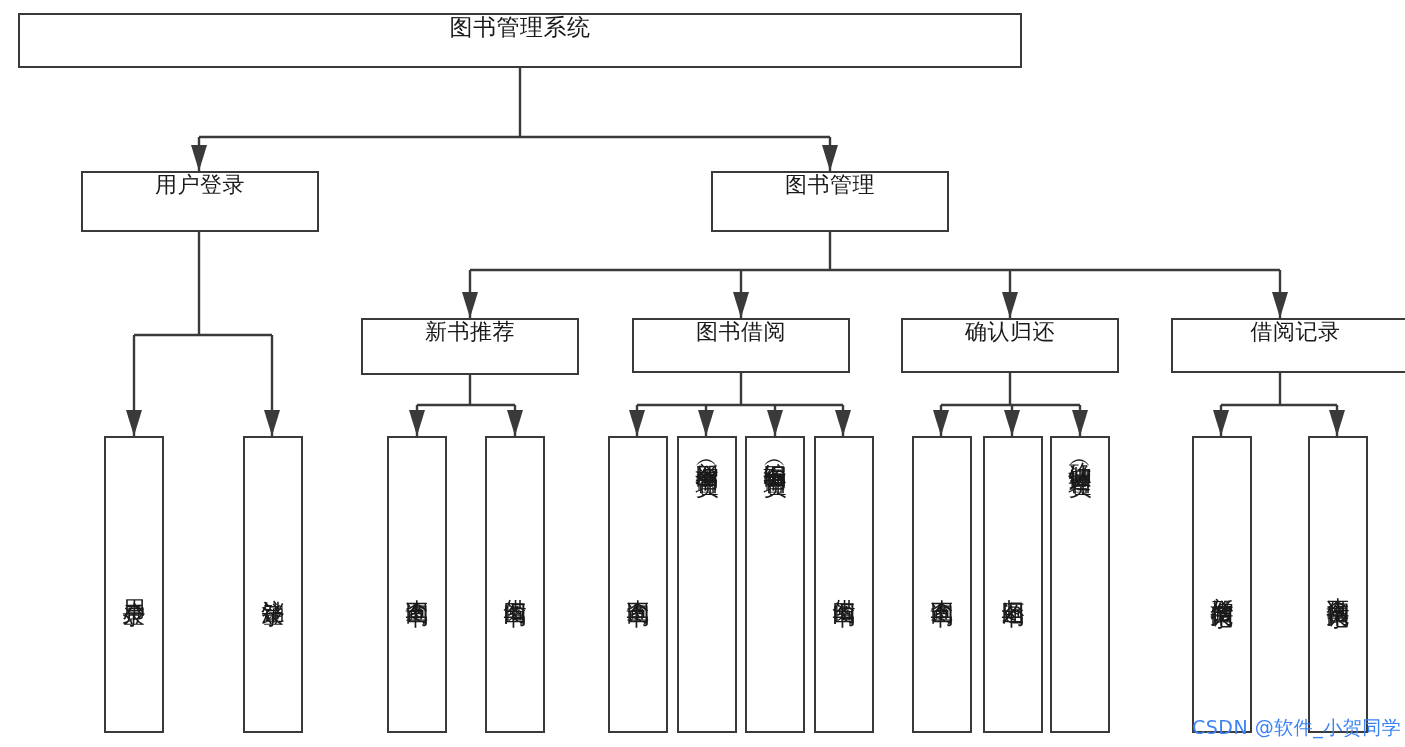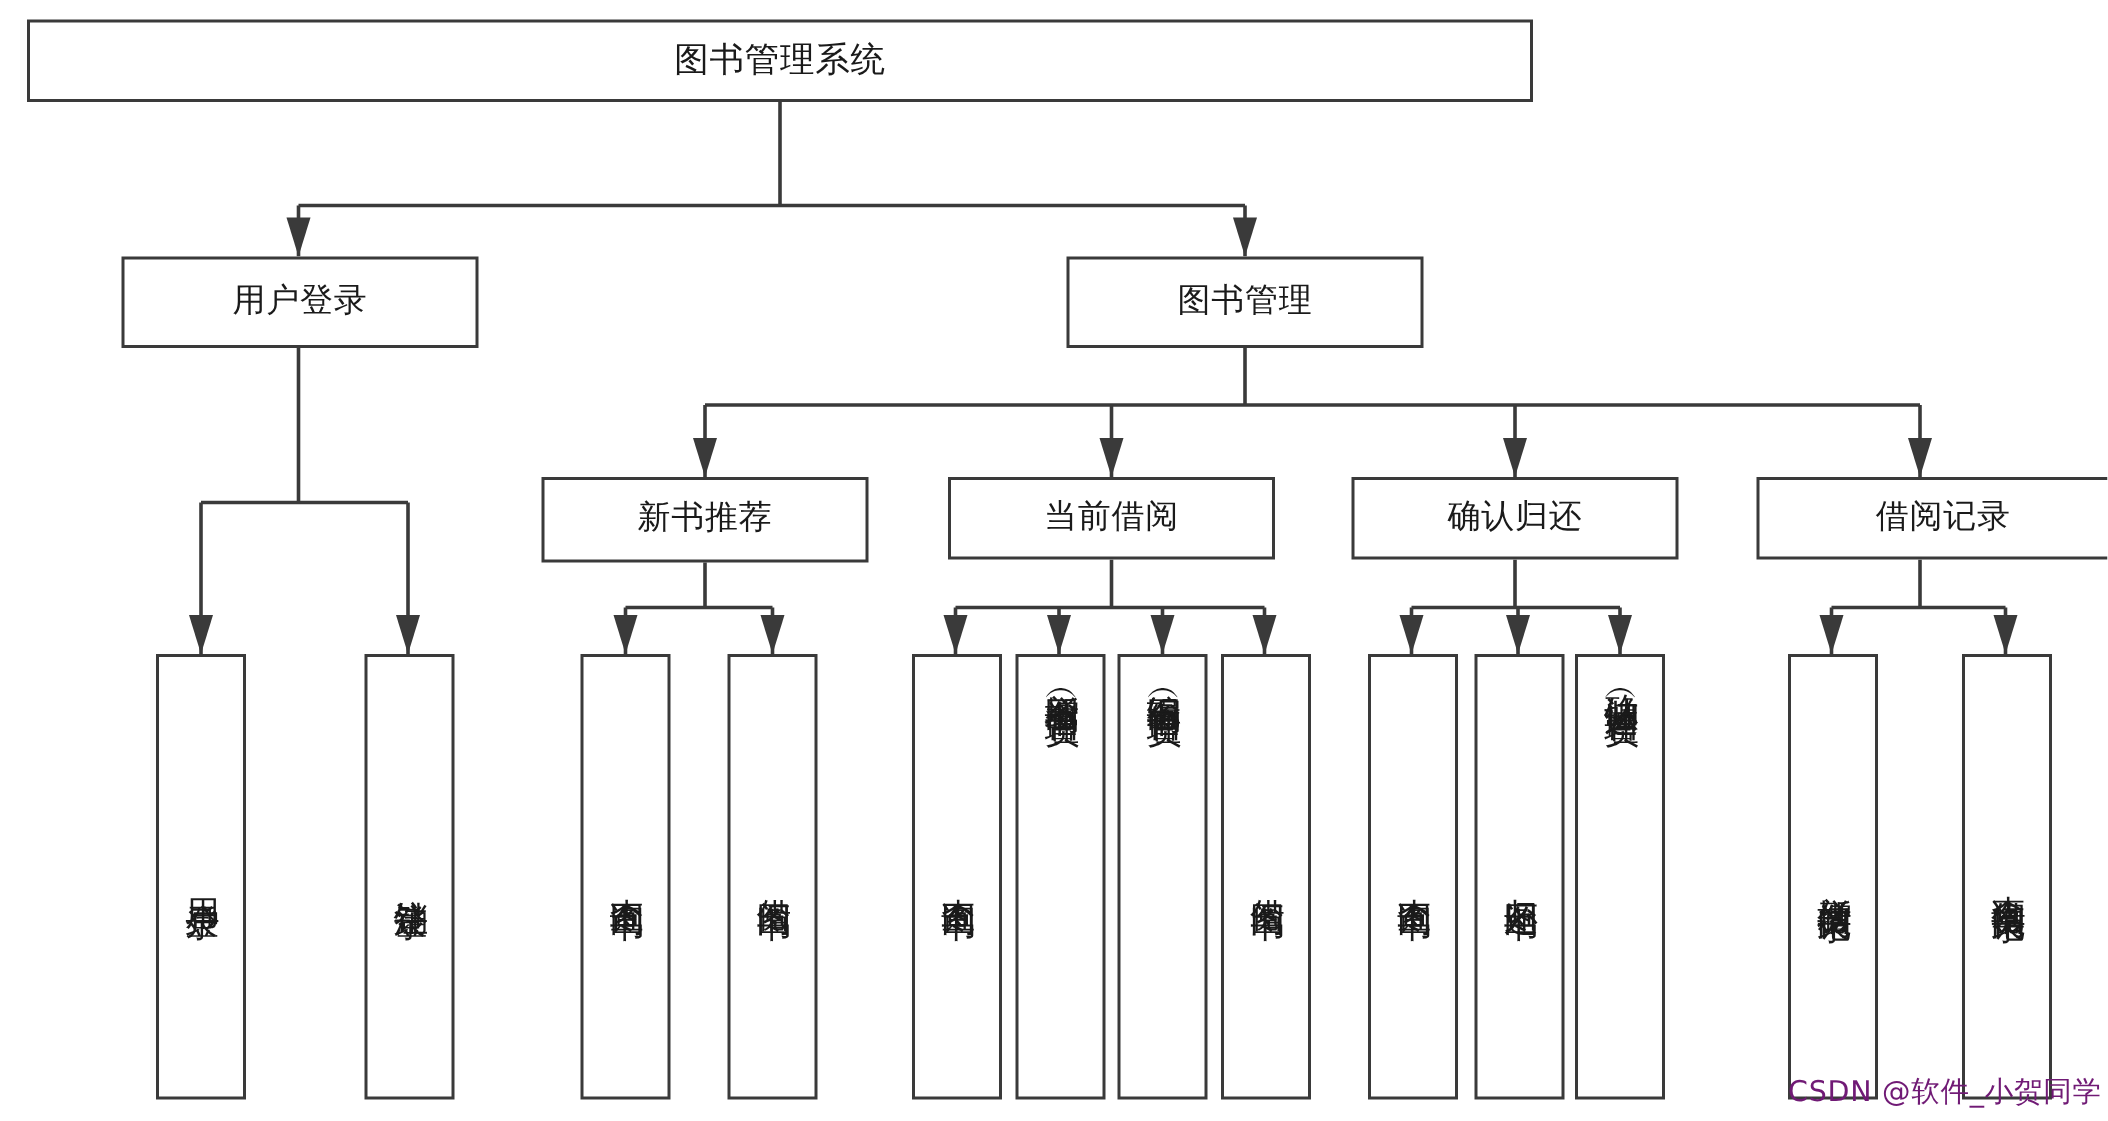--- a/index.html
+++ b/index.html
@@ -25,21 +25,20 @@
     width: 1405px;
     height: 747px;
   }
   .node {
     position: absolute;
     box-sizing: border-box;
     border: 2.2px solid #3a3a3a;
     background: #ffffff;
     color: #1a1a1a;
     display: flex;
-    align-items: center;
     justify-content: center;
     z-index: 2;
   }
   .node .label {
     display: block;
     text-align: center;
     line-height: 1.12;
     letter-spacing: 0.5px;
     color: #1a1a1a;
   }
@@ -66,21 +65,21 @@
     white-space: nowrap;
   }
   
   .node.v.center {
     align-items: center;
     padding-top: 0;
   }
   .watermark {
     position: absolute;
     font-size: 19px;
-    color: #701a75;
+    color: #3b82f6;
     white-space: nowrap;
     z-index: 3;
     letter-spacing: 0.5px;
   }
 </style>
 </head>
 <body>
 
 <div id="canvas">
   <svg id="edges" viewBox="0 0 1405 747" xmlns="http://www.w3.org/2000/svg">
@@ -144,21 +143,21 @@
       <div class="node h" style="left: 81px; top: 171px; width: 238px; height: 61px;">
         <span class="label">用户登录</span>
       </div>
       <div class="node h" style="left: 711px; top: 171px; width: 238px; height: 61px;">
         <span class="label">图书管理</span>
       </div>
       <div class="node h" style="left: 361px; top: 318px; width: 218px; height: 57px;">
         <span class="label">新书推荐</span>
       </div>
       <div class="node h" style="left: 632px; top: 318px; width: 218px; height: 55px;">
-        <span class="label">当前借阅</span>
+        <span class="label">图书借阅</span>
       </div>
       <div class="node h" style="left: 901px; top: 318px; width: 218px; height: 55px;">
         <span class="label">确认归还</span>
       </div>
       <div class="node h" style="left: 1171px; top: 318px; width: 249px; height: 55px;">
         <span class="label">借阅记录</span>
       </div>
       <div class="node v center" style="left: 104px; top: 436px; width: 60px; height: 297px;">
         <span class="label">用户登录</span>
       </div>

